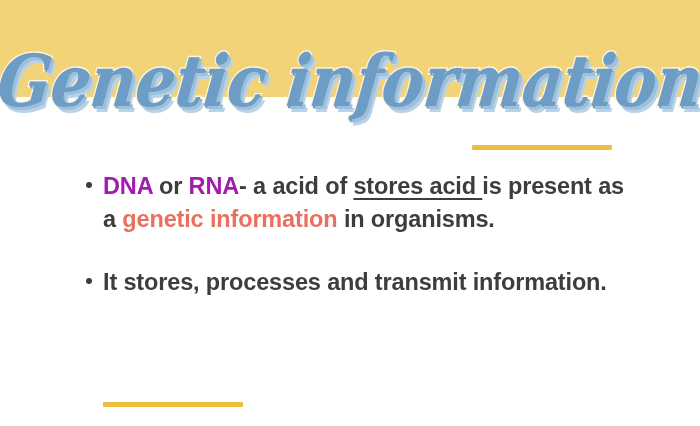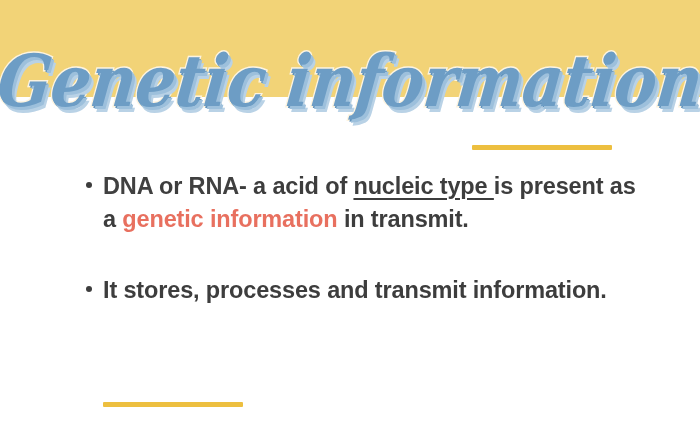--- a/index.html
+++ b/index.html
@@ -89,32 +89,32 @@
   .bullet-item {
     position: relative;
     padding-left: 21px;
     font-size: 23.5px;
     font-weight: 700;
     line-height: 32.5px;
     color: #3d3d3d;
     letter-spacing: -0.15px;
   }
   .bullet-item + .bullet-item {
-    margin-top: 39px;
+    margin-top: 31px;
   }
   .bullet-dot {
     position: absolute;
     left: 4px;
     top: 12px;
     width: 6px;
     height: 6px;
     border-radius: 50%;
     background: #3d3d3d;
   }
-  .tx-muted   { color: #404040; }
+  .tx-muted   { color: #a21caf; }
   .tx-accent  { color: #e8705f; }
   .tx-underline {
     text-decoration: underline;
     text-decoration-thickness: 1.8px;
     text-underline-offset: 3.5px;
   }
 </style>
 </head>
 <body>
 
@@ -125,21 +125,21 @@
   <div id="title-wrap">
     <div id="page-title">Genetic information</div>
   </div>
 
   <div class="rule" id="rule-top-right"></div>
 
   <div id="body-list">
 
     <div class="bullet-item">
       <span class="bullet-dot"></span>
-      <span class="rich-text"><span class="tx-muted">DNA</span><span> or </span><span class="tx-muted">RNA</span><span>- a acid of </span><span class="tx-underline">nucleic type </span><span>is present as a </span><span class="tx-accent">genetic information</span><span> in transmit.</span></span>
+      <span class="rich-text"><span class="tx-muted">DNA</span><span> or </span><span class="tx-muted">RNA</span><span>- a acid of </span><span class="tx-underline">stores acid </span><span>is present as a </span><span class="tx-accent">genetic information</span><span> in organisms.</span></span>
     </div>
 
     <div class="bullet-item">
       <span class="bullet-dot"></span>
       <span class="rich-text"><span>It stores, processes and transmit information.</span></span>
     </div>
 
   </div>
 
   <div class="rule" id="rule-bottom-left"></div>

